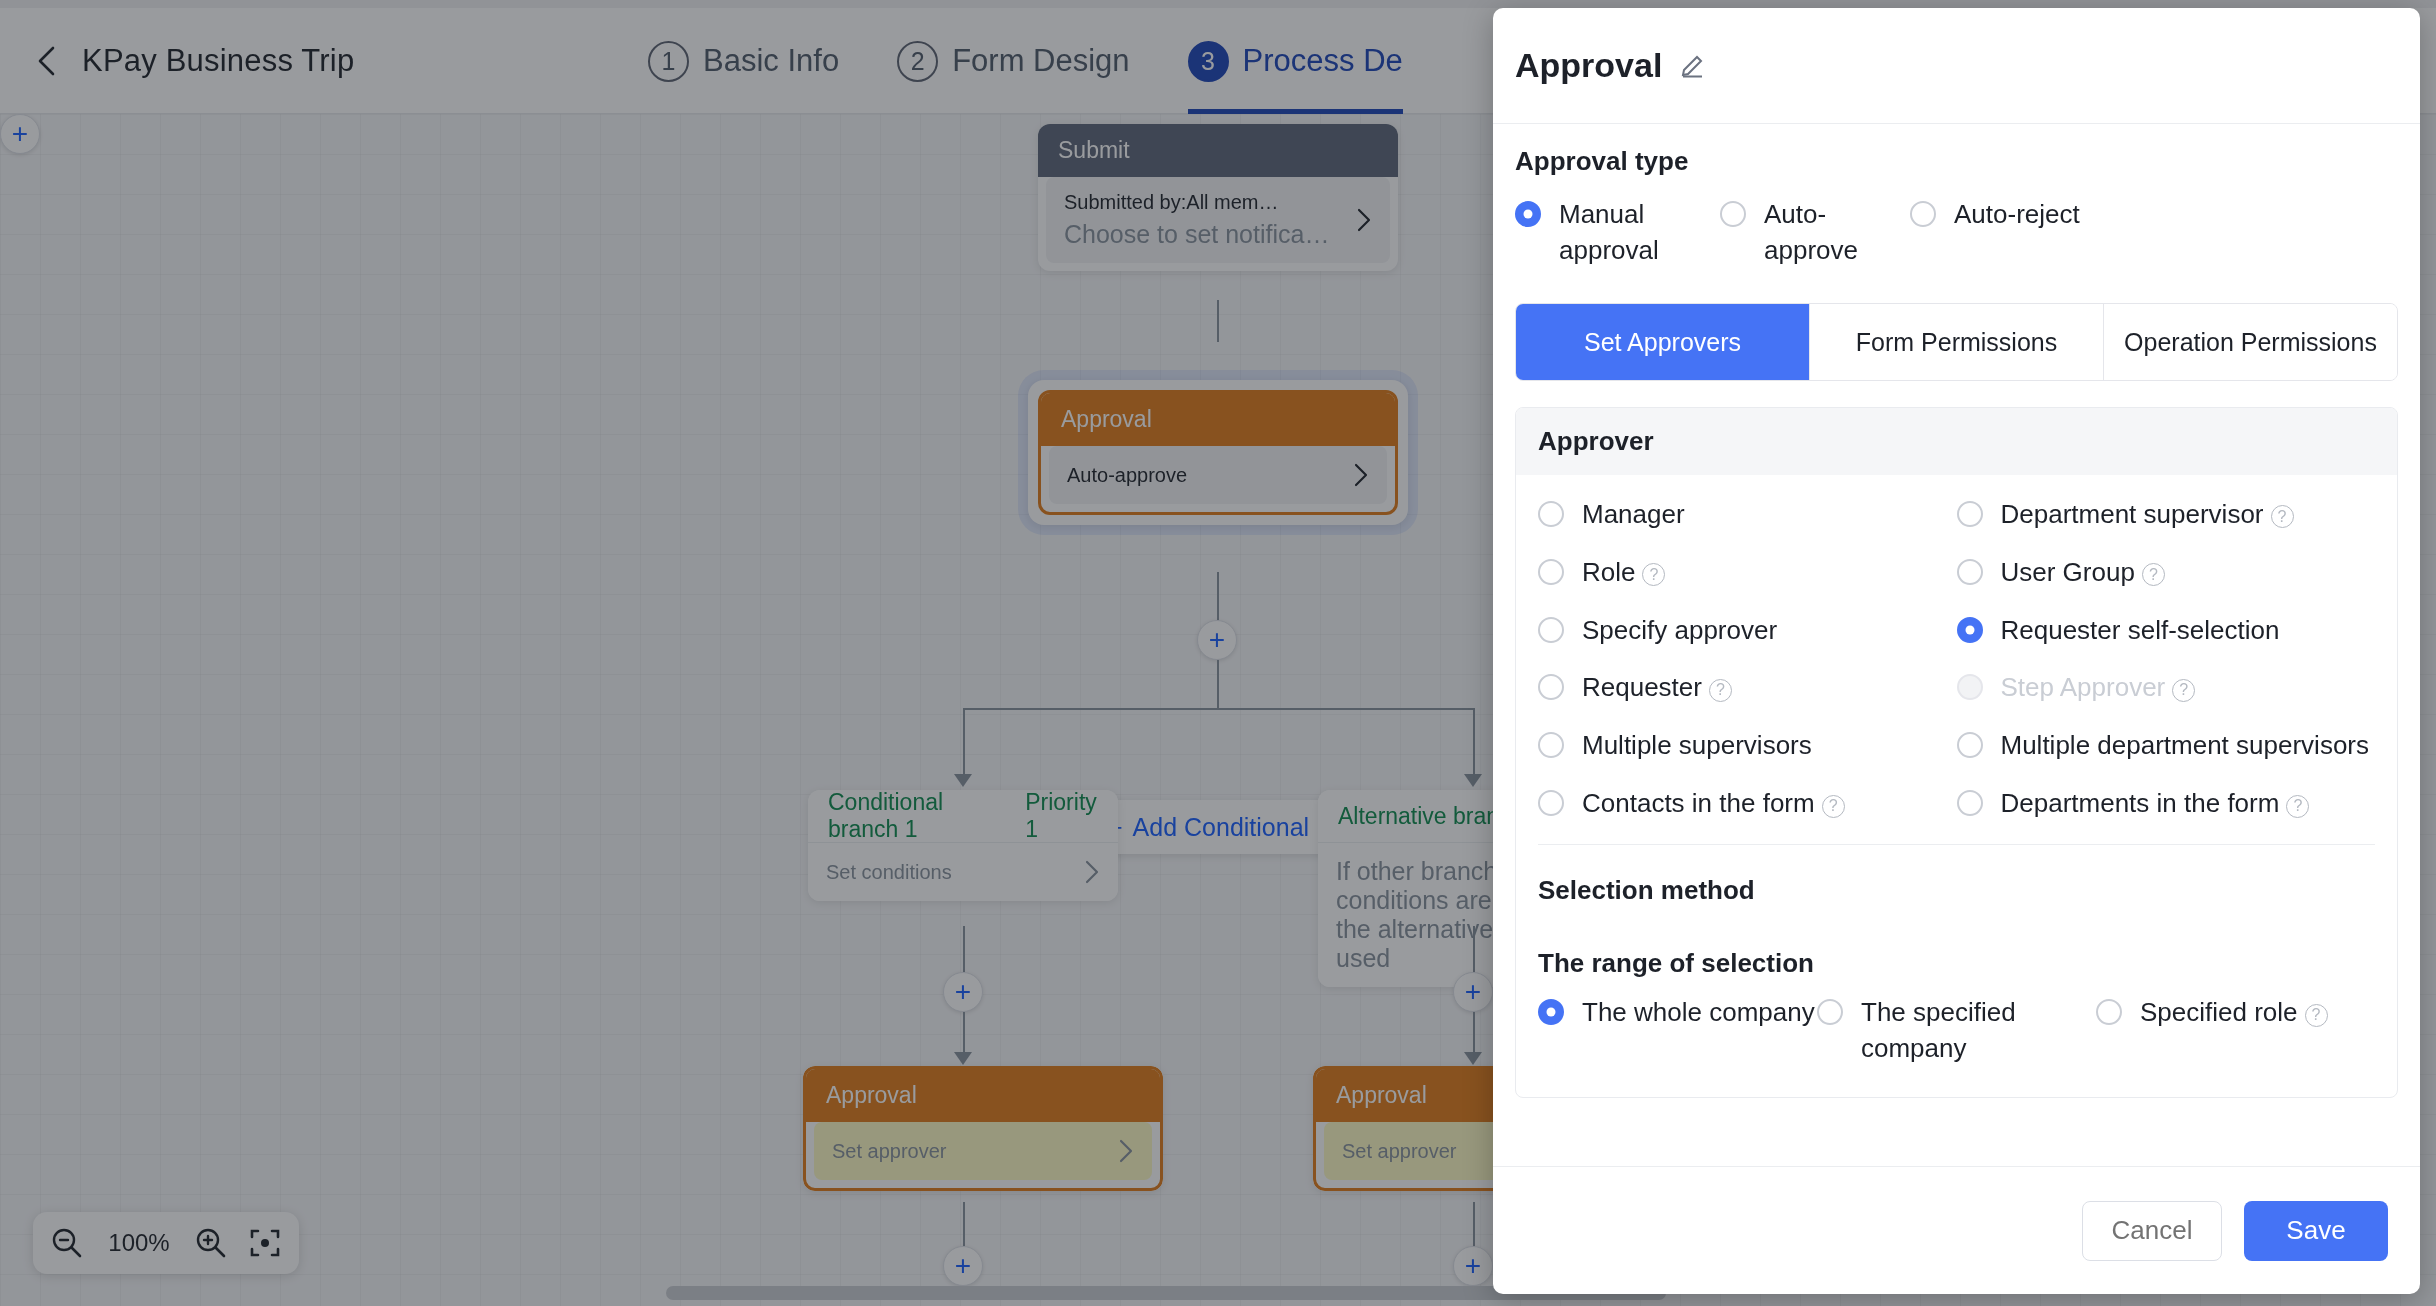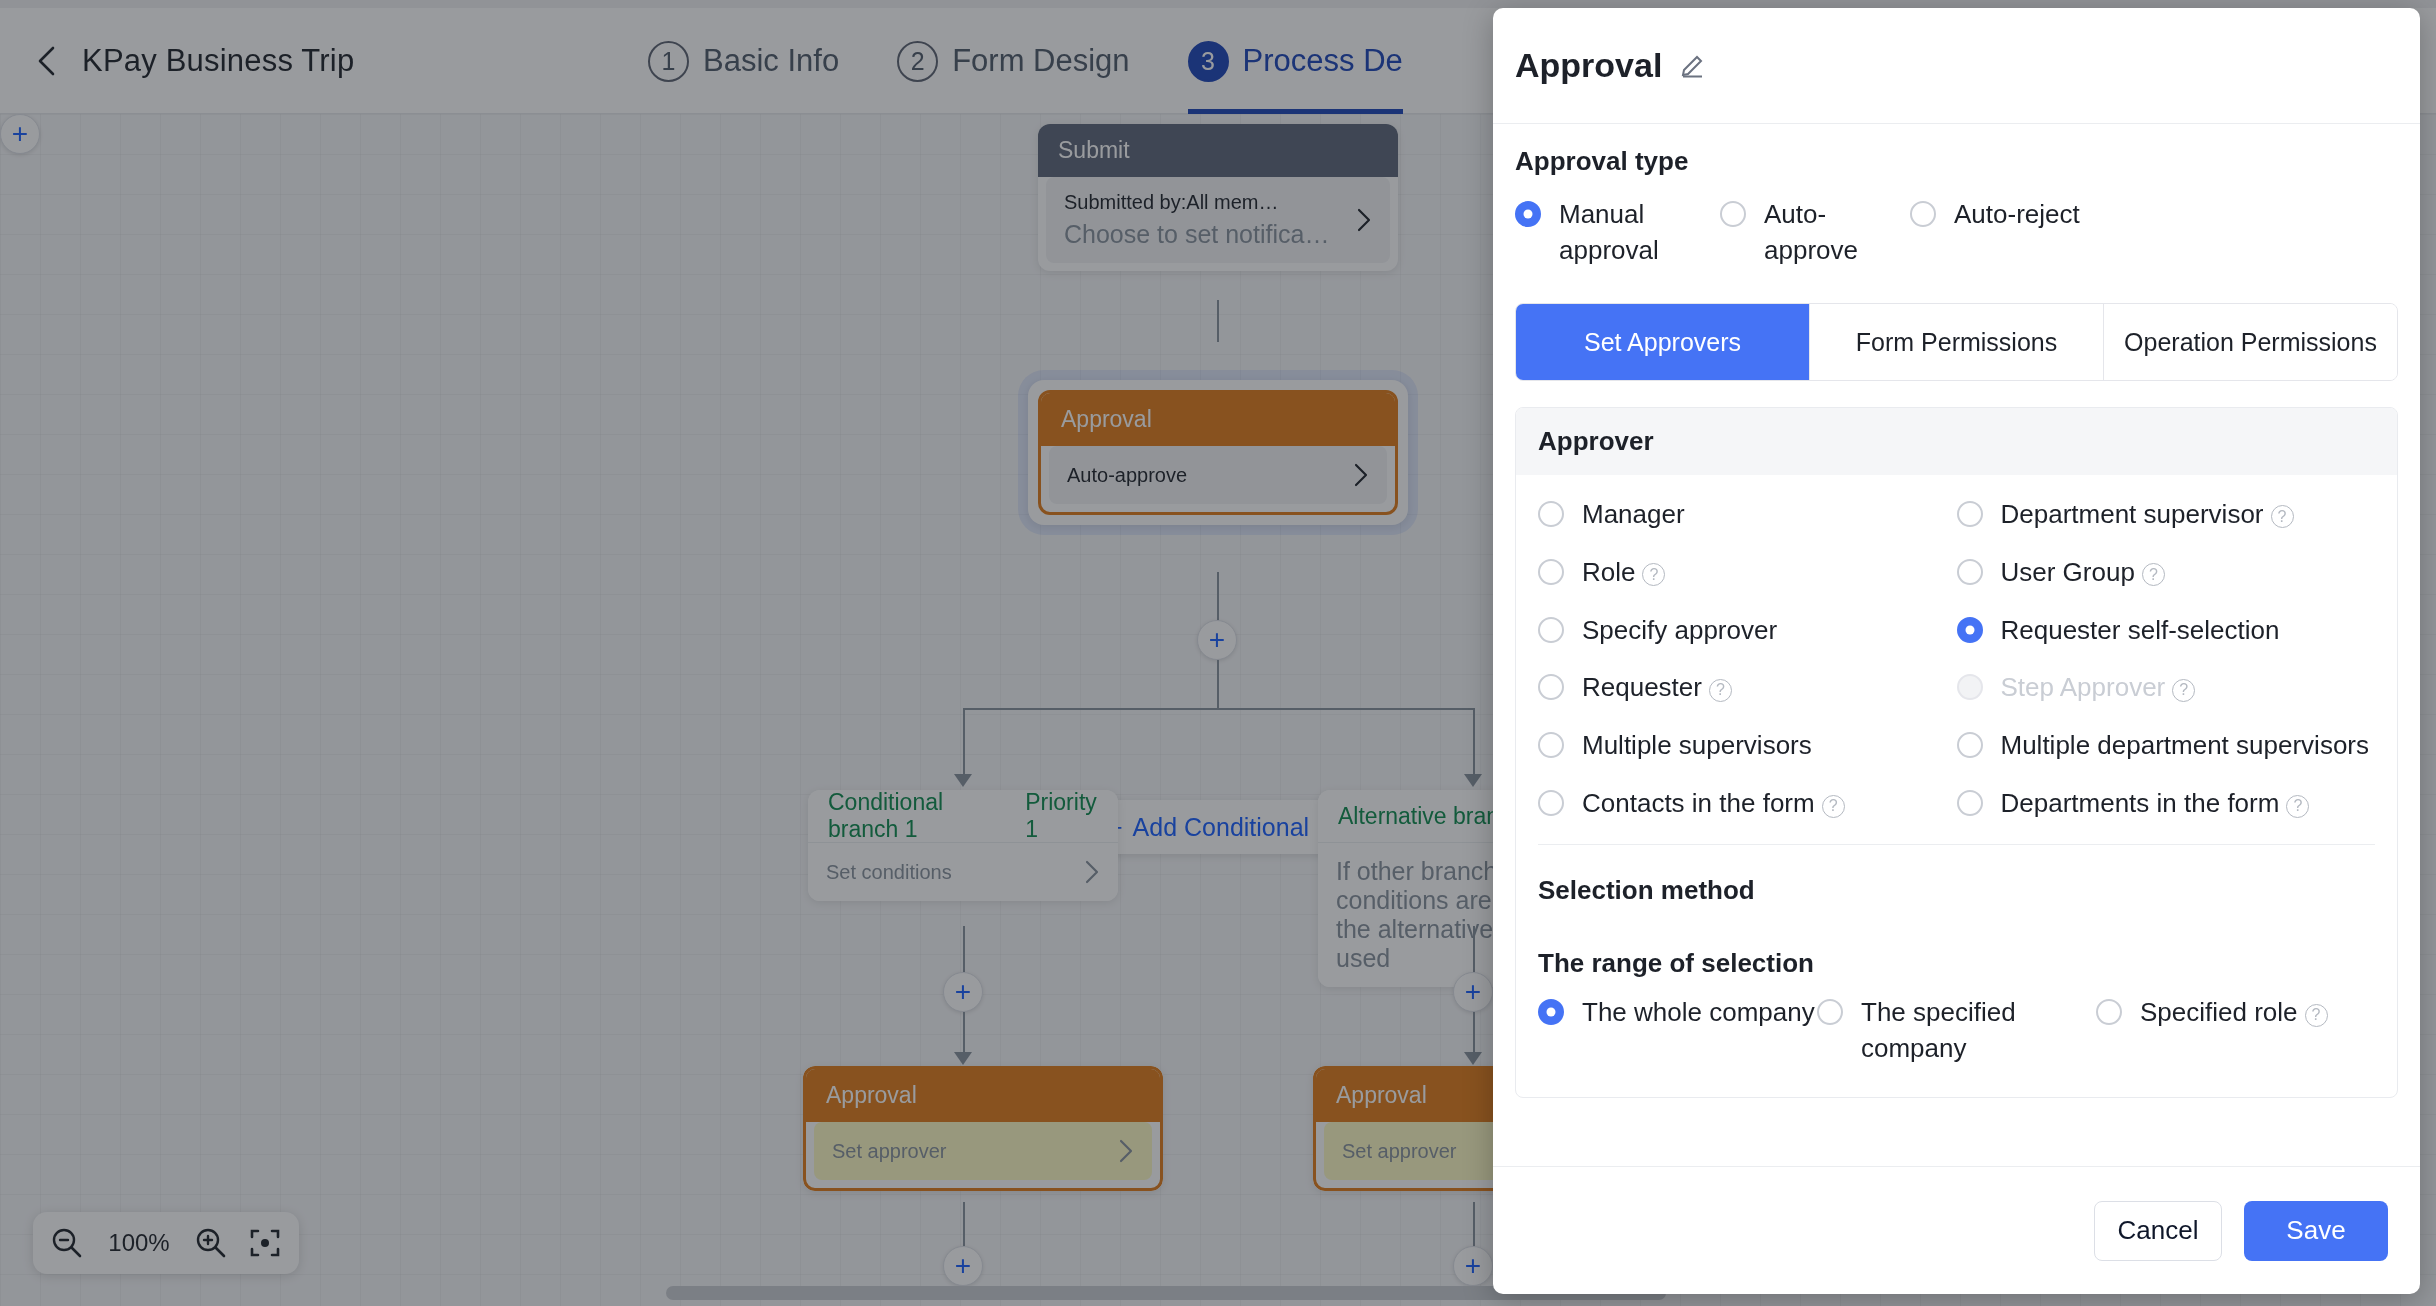--- a/index.html
+++ b/index.html
@@ -422,24 +422,24 @@
     padding: 0 32px;
   }
   .btn {
     height: 60px;
     border-radius: 8px;
     font-size: 26px;
     display: flex; align-items: center; justify-content: center;
     cursor: pointer;
   }
   .btn.cancel {
-    width: 128px;
+    width: 140px;
     border: 1px solid #dcdfe6;
     background: #ffffff;
-    color: #0f172a;
+    color: #737373;
   }
   .btn.save {
     width: 144px;
     background: #4573f5;
     color: #ffffff;
   }
 </style>
 </head>
 <body>
 

